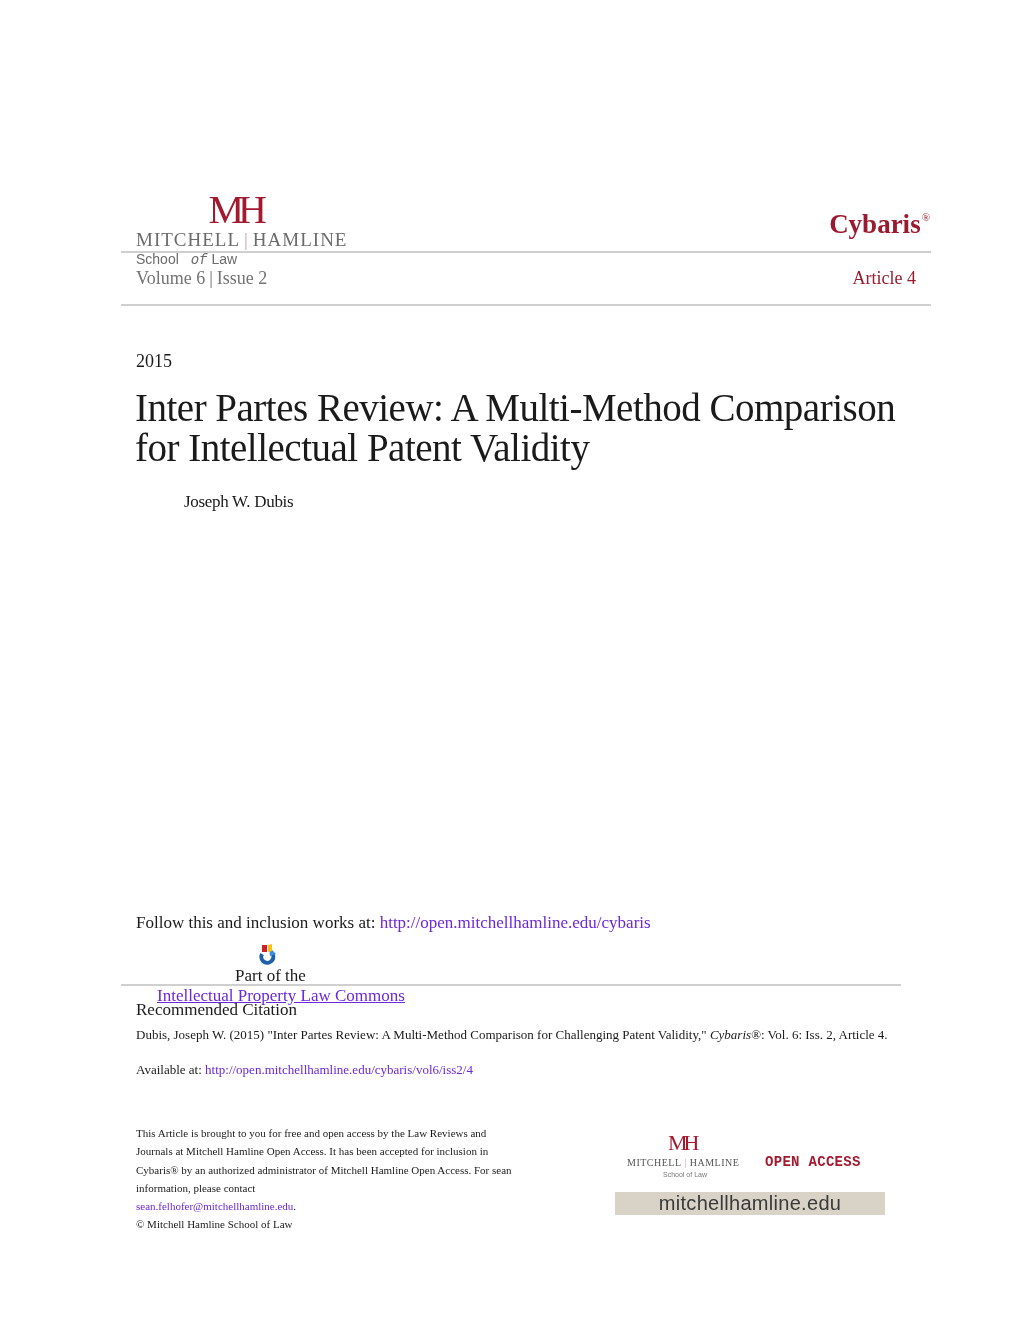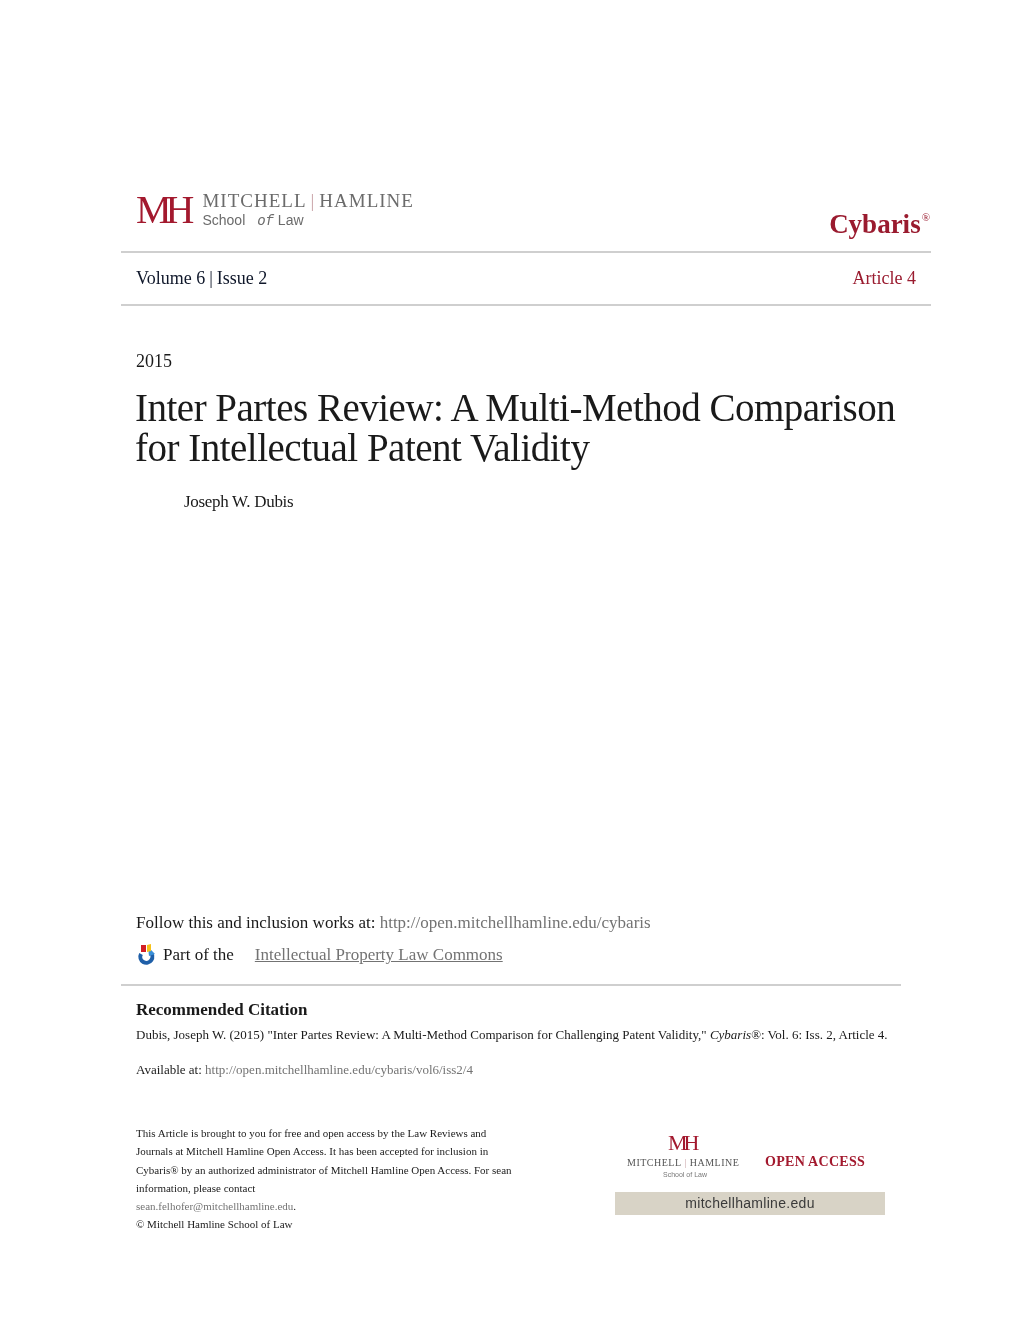--- a/index.html
+++ b/index.html
@@ -1,65 +1,65 @@
 <!DOCTYPE html>
 <html><head>
   <meta charset="utf-8">
   <style>
     html, body { margin: 0; padding: 0; background: #ffffff; }
     body {
       width: 1020px; height: 1320px; position: relative; overflow: hidden;
       font-family: "Liberation Serif", "DejaVu Serif", serif; color: #1a1a1a;
     }
-    .abs { position: absolute; }
+    .abs { position: absolute; flex-direction: column; }
 
     
     .mh-logo { left: 136px; top: 190px; height: 40px; display: flex; align-items: center; }
     .mh-mark { font-family: "Liberation Serif", serif; color: #a3192e; font-size: 40px; letter-spacing: -6px; line-height: 40px; font-weight: normal; margin-right: 14px; }
     .mh-words { display: flex; flex-direction: column; justify-content: center; }
     .mh-line1 { font-family: "Liberation Serif", serif; font-size: 19px; letter-spacing: 1px; color: #6b6b6b; line-height: 19px; }
     .mh-line1 .sep { color: #c9a3a8; margin: 0 4px; }
     .mh-line2 { font-family: "Liberation Sans", sans-serif; font-size: 14px; color: #6b6b6b; line-height: 16px; margin-top: 2px; }
     .mh-line2 i { font-family: Liberation Mono, monospace; margin-left: 8px; }
 
     .journal { right: 90px; top: 209px; font-size: 27px; font-weight: bold; color: #9a1b2f; }
     .journal sup { font-size: 11px; font-weight: normal; vertical-align: 12px; margin-left: 1px; }
 
     .rule { left: 121px; width: 810px; height: 2px; background: #cfcfcf; }
 
-    .vol { left: 136px; top: 268px; font-size: 18px; color: #0f172a; }
+    .vol { left: 136px; top: 268px; font-size: 18px; color: #737373; }
     .vol .bar { margin: 0 4px; }
     .article { right: 104px; top: 268px; font-size: 18px; color: #9a1b2f; }
 
     .year { left: 136px; top: 351px; font-size: 18px; }
     .title { left: 135px; top: 388px; width: 780px; font-size: 39px; line-height: 40px; letter-spacing: -0.5px; }
     .author { left: 136px; top: 492px; font-size: 17px; letter-spacing: -0.3px; margin-left: 48px; }
 
     .follow { left: 136px; top: 913px; font-size: 17px; }
-    .follow a, .partof a, .avail a, .email a { color: #737373; text-decoration: none; }
+    .follow a, .partof a, .avail a, .email a { color: #6d28d9; text-decoration: none; }
     .partof { left: 136px; top: 944px; font-size: 17px; display: flex; align-items: center; }
     .partof a { text-decoration: underline; margin-left: 21px; }
     .commons-icon { width: 22px; height: 22px; margin-right: 5px; display: inline-block; }
 
     .rule2 { left: 121px; width: 780px; height: 2px; background: #cfcfcf; top: 984px; }
 
-    .rec-head { left: 136px; top: 1000px; font-size: 17px; font-weight: bold; }
+    .rec-head { left: 136px; top: 1000px; font-size: 17px; }
     .citation { left: 136px; top: 1026px; width: 760px; font-size: 13px; line-height: 17px; }
     .avail { left: 136px; top: 1062px; font-size: 13px; }
 
     .notice { left: 136px; top: 1124px; width: 380px; font-size: 11px; line-height: 18.3px; }
 
     
     .oa-block { left: 615px; top: 1130px; width: 270px; height: 85px; }
     .oa-mh { position: absolute; left: 53px; top: 0; font-size: 22px; color: #a3192e; letter-spacing: -4px; }
     .oa-name { position: absolute; left: 12px; top: 27px; font-size: 10px; letter-spacing: 0.5px; color: #555; white-space: nowrap; }
     .oa-name .sep { color: #c9a3a8; }
     .oa-school { position: absolute; left: 48px; top: 41px; font-size: 7px; font-family: "Liberation Sans", sans-serif; color: #777; }
-    .oa-text { position: absolute; left: 150px; top: 24px; font-family: Liberation Serif, serif; font-weight: bold; font-size: 14px; color: #a3192e; letter-spacing: 0.3px; }
-    .oa-bar { position: absolute; left: 0; top: 62px; width: 270px; height: 23px; background: #d8d3c6; font-family: "Liberation Sans", sans-serif; font-size: 14px; color: #3a3a3a; text-align: center; line-height: 23px; letter-spacing: 0.3px; }
+    .oa-text { position: absolute; left: 150px; top: 24px; font-family: Liberation Mono, monospace; font-weight: bold; font-size: 14px; color: #a3192e; letter-spacing: 0.3px; }
+    .oa-bar { position: absolute; left: 0; top: 62px; width: 270px; height: 23px; background: #d8d3c6; font-family: "Liberation Sans", sans-serif; font-size: 20px; color: #3a3a3a; text-align: center; line-height: 23px; letter-spacing: 0.3px; }
   </style>
 </head>
 <body>
 
 <div class="abs mh-logo">
   <span class="mh-mark">MH</span>
   <div class="mh-words">
     <div class="mh-line1">
       <span>MITCHELL</span><span class="sep">|</span><span>HAMLINE</span>
     </div>

